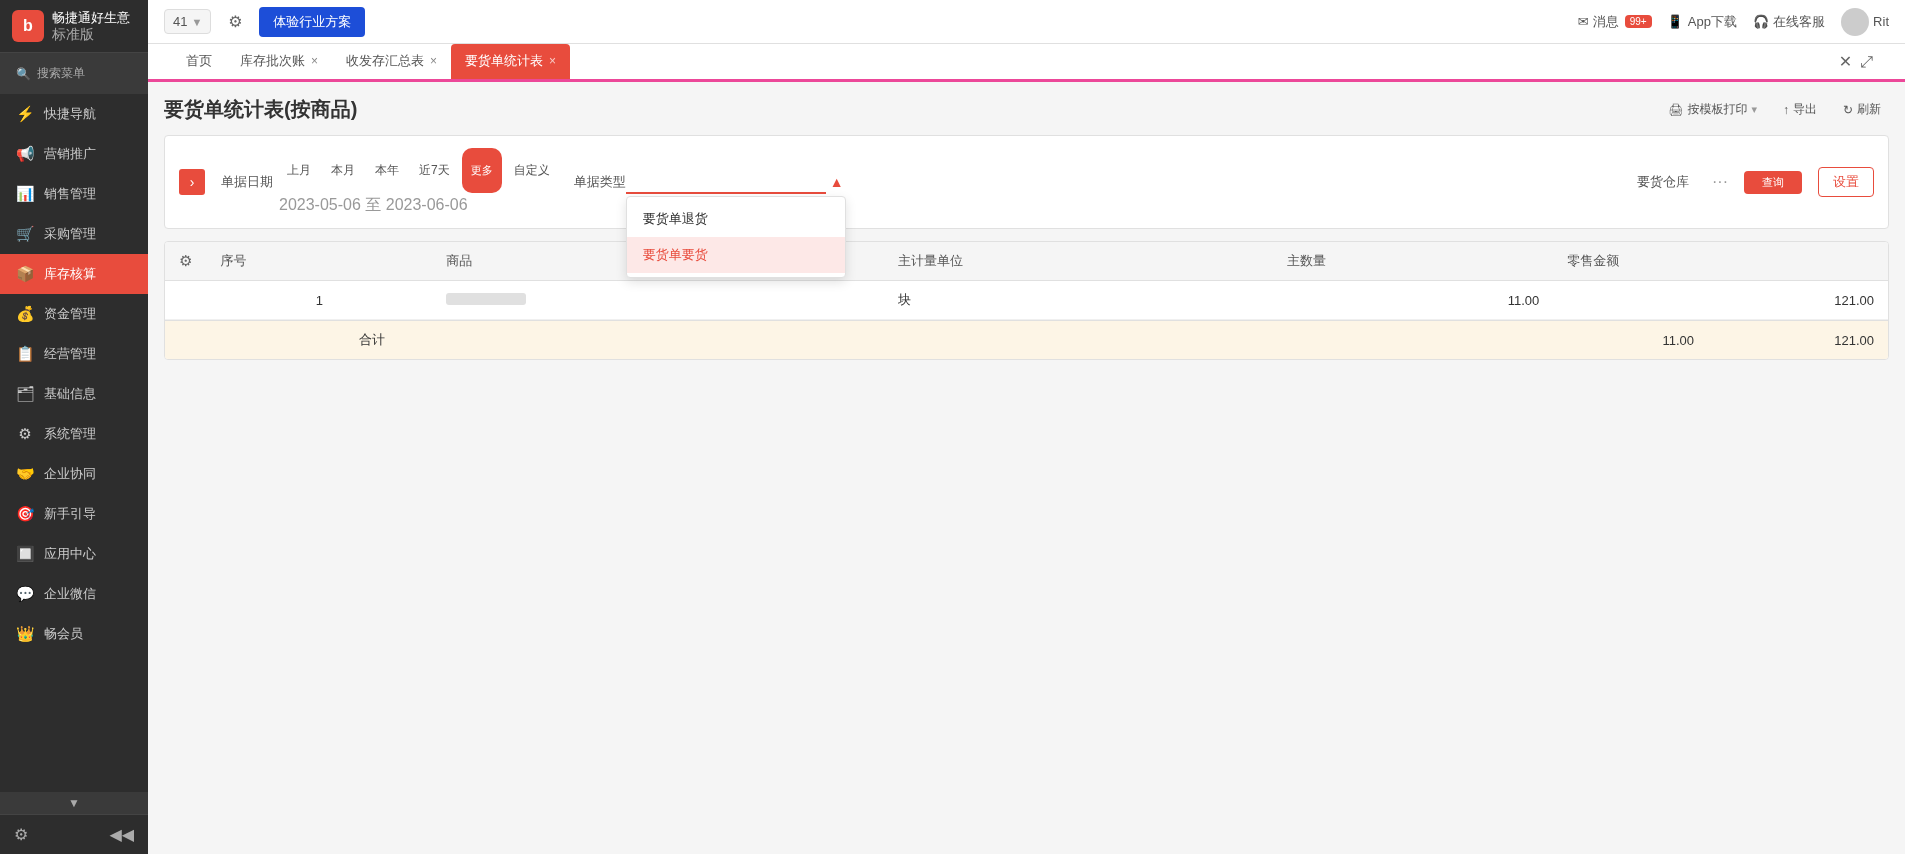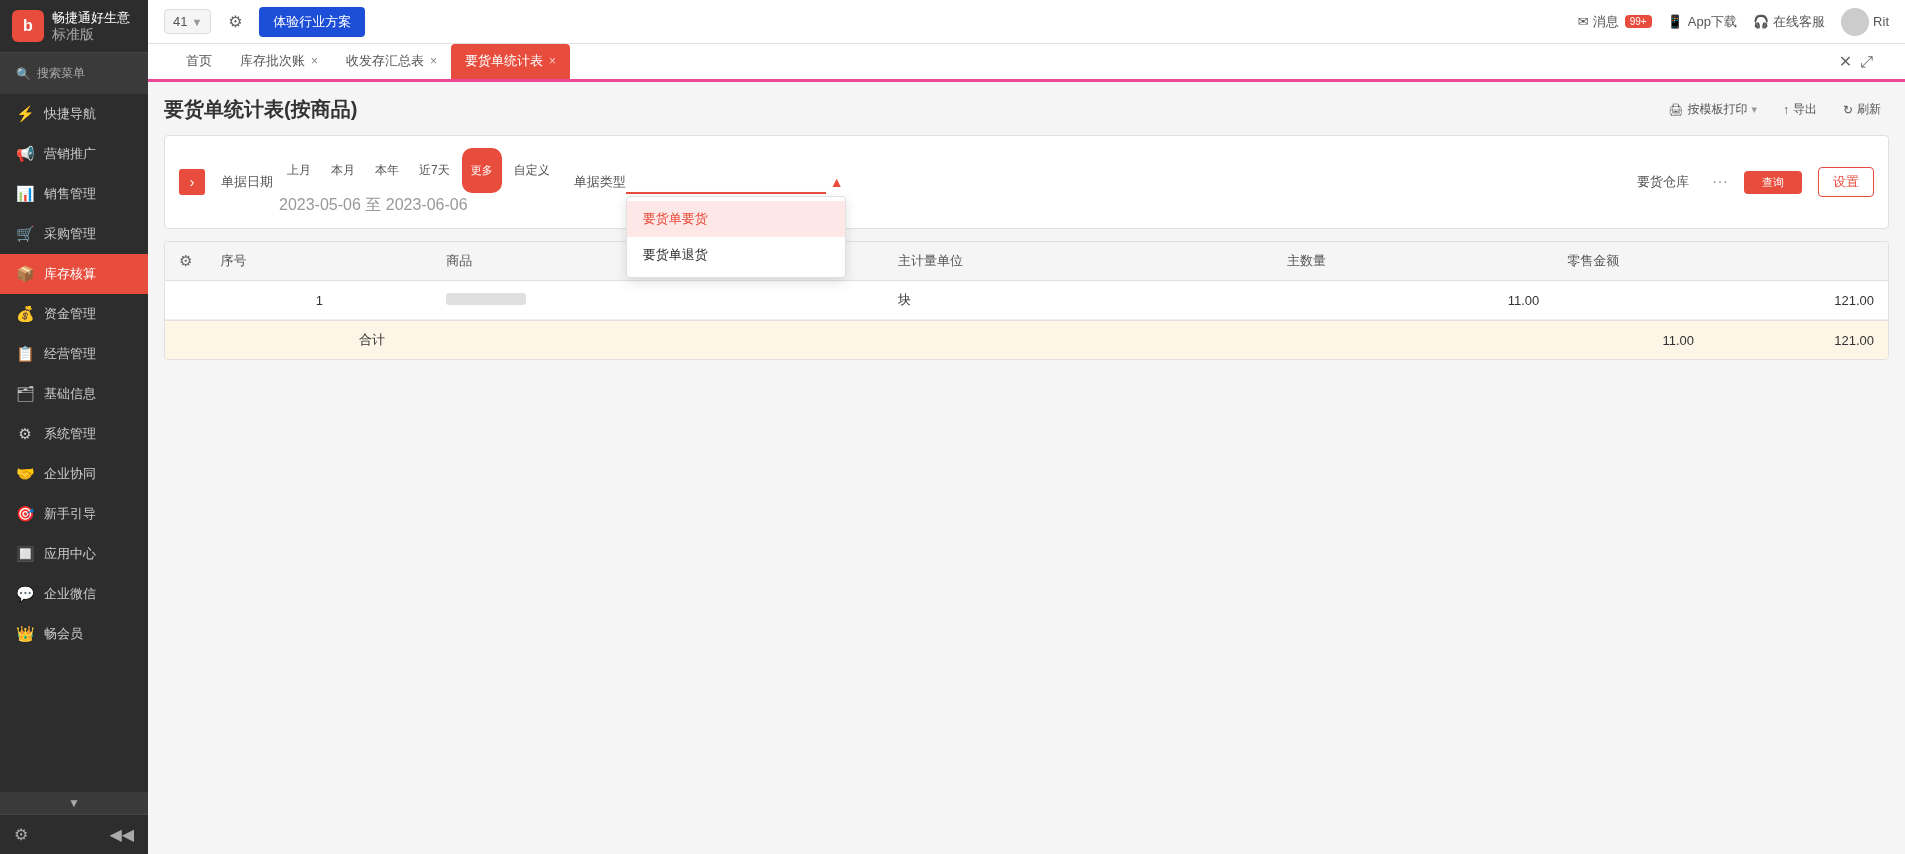--- a/index.html
+++ b/index.html
@@ -644,25 +644,25 @@
           </div>
         </div>
 
         <div class="filter-type-group">
           <span class="filter-type-label">单据类型</span>
           <div class="type-input-wrap" style="position:relative;">
             <input class="type-input" type="text" value="" style="">
             <span class="type-arrow">▲</span>
 
             <div class="dropdown-menu" style="top: 100%; left: 0; width: 220px;">
+              <div class="dropdown-item">
+                <span>要货单退货</span>
+              </div>
               <div class="dropdown-item selected">
                 <span>要货单要货</span>
-              </div>
-              <div class="dropdown-item">
-                <span>要货单退货</span>
               </div>
             </div>
           </div>
         </div>
 
         <div class="warehouse-group">
           <span class="warehouse-label">要货仓库</span>
           <span class="warehouse-dots">···</span>
         </div>
 

